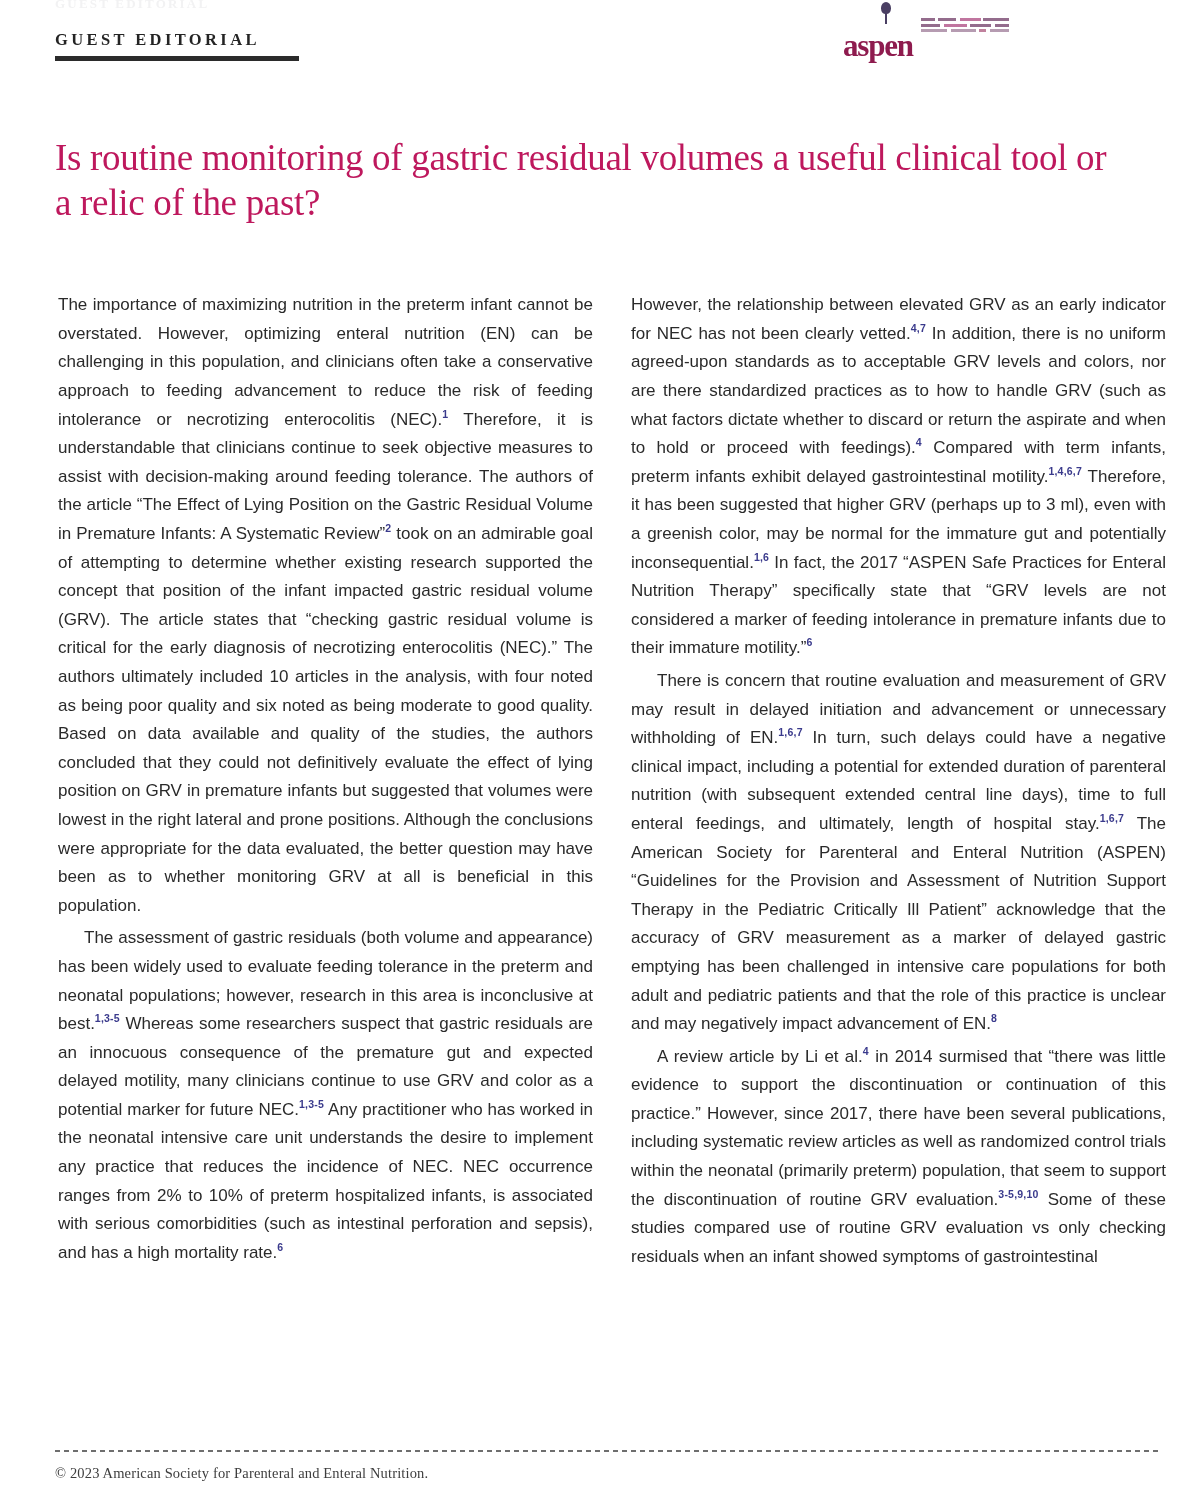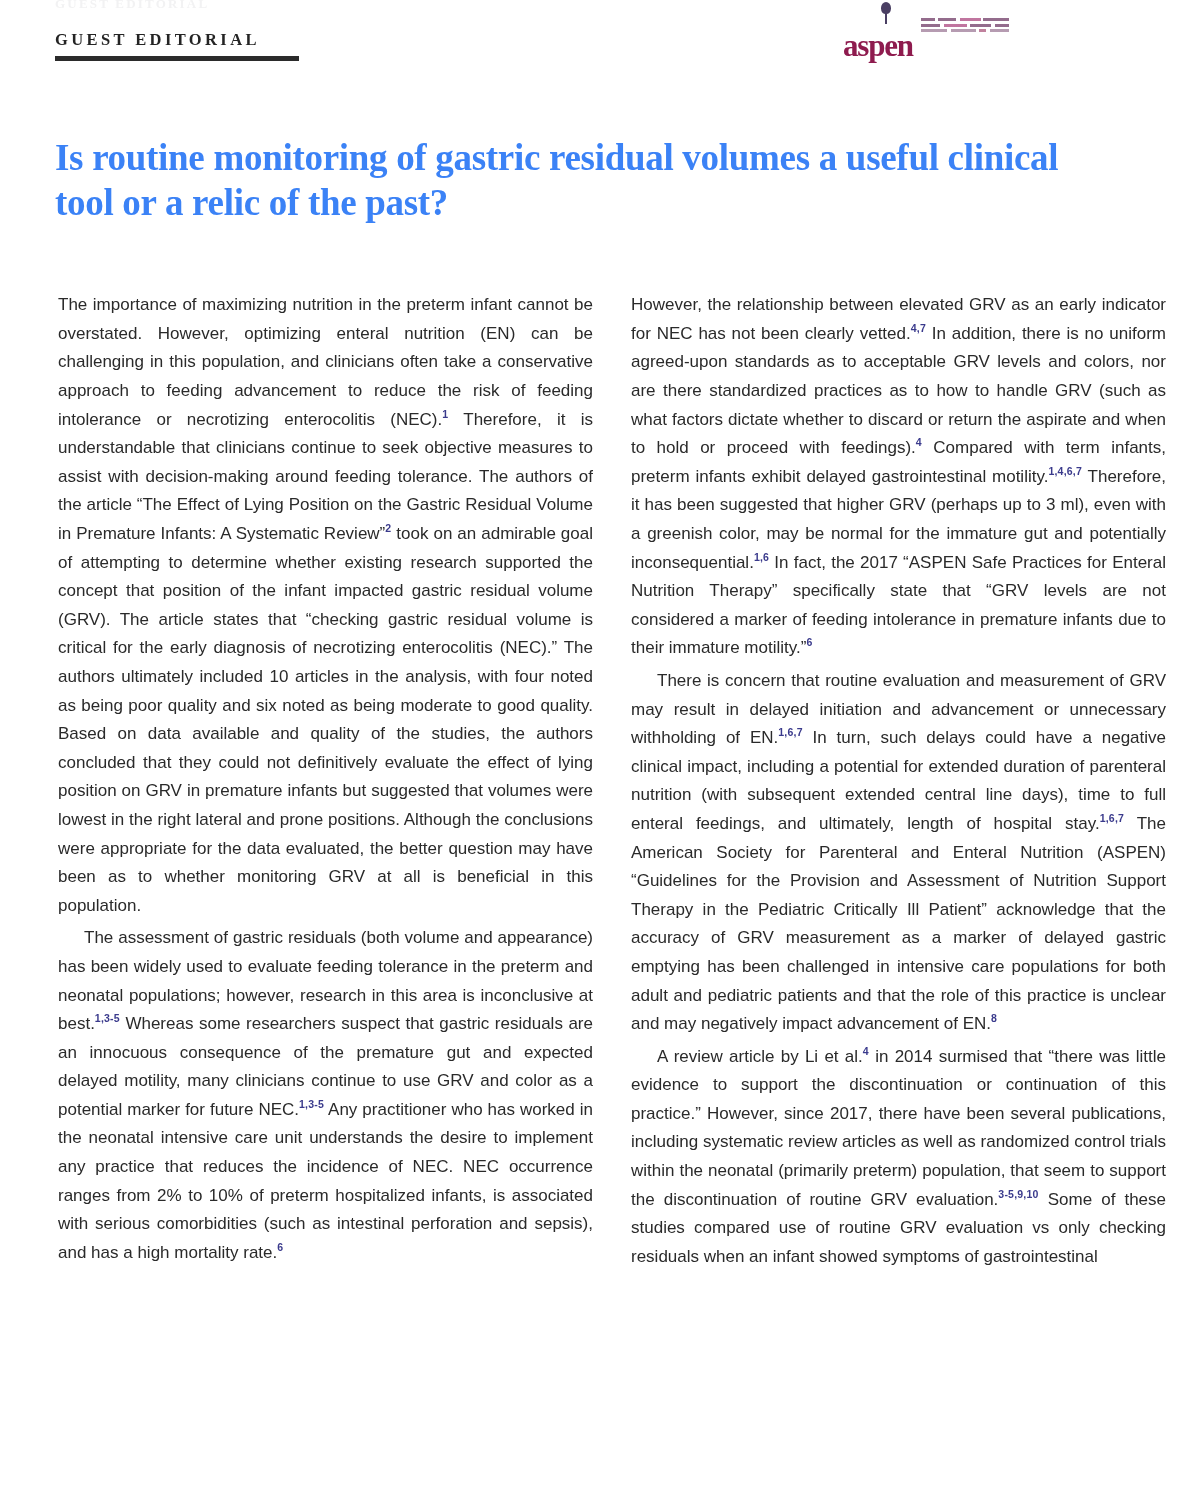--- a/index.html
+++ b/index.html
@@ -139,25 +139,25 @@
        #8e1b4e 66% 74%, transparent 74% 78%,
        #7a4a72 78% 100%);
     opacity: .55;
   }
 
   
   .article-title {
     margin: 57px 0 0 15px;
     width: 1060px;
     font-family: "Liberation Serif", serif;
-    font-weight: bold;
+    font-weight: normal;
     font-size: 37px;
     line-height: 1.22;
     letter-spacing: -0.3px;
-    color: #3b82f6;
+    color: #be185d;
   }
 
   
   .columns {
     margin: 62px 0 0 14px;
     width: 1150px;
     display: flex;
     gap: 30px;
   }
   .col {
@@ -241,14 +241,18 @@
         <p>The importance of maximizing nutrition in the preterm infant cannot be overstated. However, optimizing enteral nutrition (EN) can be challenging in this population, and clinicians often take a conservative approach to feeding advancement to reduce the risk of feeding intolerance or necrotizing enterocolitis (NEC).<sup class="cite">1</sup> Therefore, it is understandable that clinicians continue to seek objective measures to assist with decision-making around feeding tolerance. The authors of the article “The Effect of Lying Position on the Gastric Residual Volume in Premature Infants: A Systematic Review”<sup class="cite">2</sup> took on an admirable goal of attempting to determine whether existing research supported the concept that position of the infant impacted gastric residual volume (GRV). The article states that “checking gastric residual volume is critical for the early diagnosis of necrotizing enterocolitis (NEC).” The authors ultimately included 10 articles in the analysis, with four noted as being poor quality and six noted as being moderate to good quality. Based on data available and quality of the studies, the authors concluded that they could not definitively evaluate the effect of lying position on GRV in premature infants but suggested that volumes were lowest in the right lateral and prone positions. Although the conclusions were appropriate for the data evaluated, the better question may have been as to whether monitoring GRV at all is beneficial in this population.</p>
         <p>The assessment of gastric residuals (both volume and appearance) has been widely used to evaluate feeding tolerance in the preterm and neonatal populations; however, research in this area is inconclusive at best.<sup class="cite">1,3-5</sup> Whereas some researchers suspect that gastric residuals are an innocuous consequence of the premature gut and expected delayed motility, many clinicians continue to use GRV and color as a potential marker for future NEC.<sup class="cite">1,3-5</sup> Any practitioner who has worked in the neonatal intensive care unit understands the desire to implement any practice that reduces the incidence of NEC. NEC occurrence ranges from 2% to 10% of preterm hospitalized infants, is associated with serious comorbidities (such as intestinal perforation and sepsis), and has a high mortality rate.<sup class="cite">6</sup></p>
       </div>
     <div class="col" id="right-column">
         <p>However, the relationship between elevated GRV as an early indicator for NEC has not been clearly vetted.<sup class="cite">4,7</sup> In addition, there is no uniform agreed-upon standards as to acceptable GRV levels and colors, nor are there standardized practices as to how to handle GRV (such as what factors dictate whether to discard or return the aspirate and when to hold or proceed with feedings).<sup class="cite">4</sup> Compared with term infants, preterm infants exhibit delayed gastrointestinal motility.<sup class="cite">1,4,6,7</sup> Therefore, it has been suggested that higher GRV (perhaps up to 3 ml), even with a greenish color, may be normal for the immature gut and potentially inconsequential.<sup class="cite">1,6</sup> In fact, the 2017 “ASPEN Safe Practices for Enteral Nutrition Therapy” specifically state that “GRV levels are not considered a marker of feeding intolerance in premature infants due to their immature motility.”<sup class="cite">6</sup></p>
         <p>There is concern that routine evaluation and measurement of GRV may result in delayed initiation and advancement or unnecessary withholding of EN.<sup class="cite">1,6,7</sup> In turn, such delays could have a negative clinical impact, including a potential for extended duration of parenteral nutrition (with subsequent extended central line days), time to full enteral feedings, and ultimately, length of hospital stay.<sup class="cite">1,6,7</sup> The American Society for Parenteral and Enteral Nutrition (ASPEN) “Guidelines for the Provision and Assessment of Nutrition Support Therapy in the Pediatric Critically Ill Patient” acknowledge that the accuracy of GRV measurement as a marker of delayed gastric emptying has been challenged in intensive care populations for both adult and pediatric patients and that the role of this practice is unclear and may negatively impact advancement of EN.<sup class="cite">8</sup></p>
         <p>A review article by Li et al.<sup class="cite">4</sup> in 2014 surmised that “there was little evidence to support the discontinuation or continuation of this practice.” However, since 2017, there have been several publications, including systematic review articles as well as randomized control trials within the neonatal (primarily preterm) population, that seem to support the discontinuation of routine GRV evaluation.<sup class="cite">3-5,9,10</sup> Some of these studies compared use of routine GRV evaluation vs only checking residuals when an infant showed symptoms of gastrointestinal</p>
       </div>
   </div>
 
+  <div class="footer">
+    <div class="footer-rule"></div>
+    <div class="footer-text">© 2023 American Society for Parenteral and Enteral Nutrition.</div>
+  </div>
 
 </div>
 
 </body></html>

